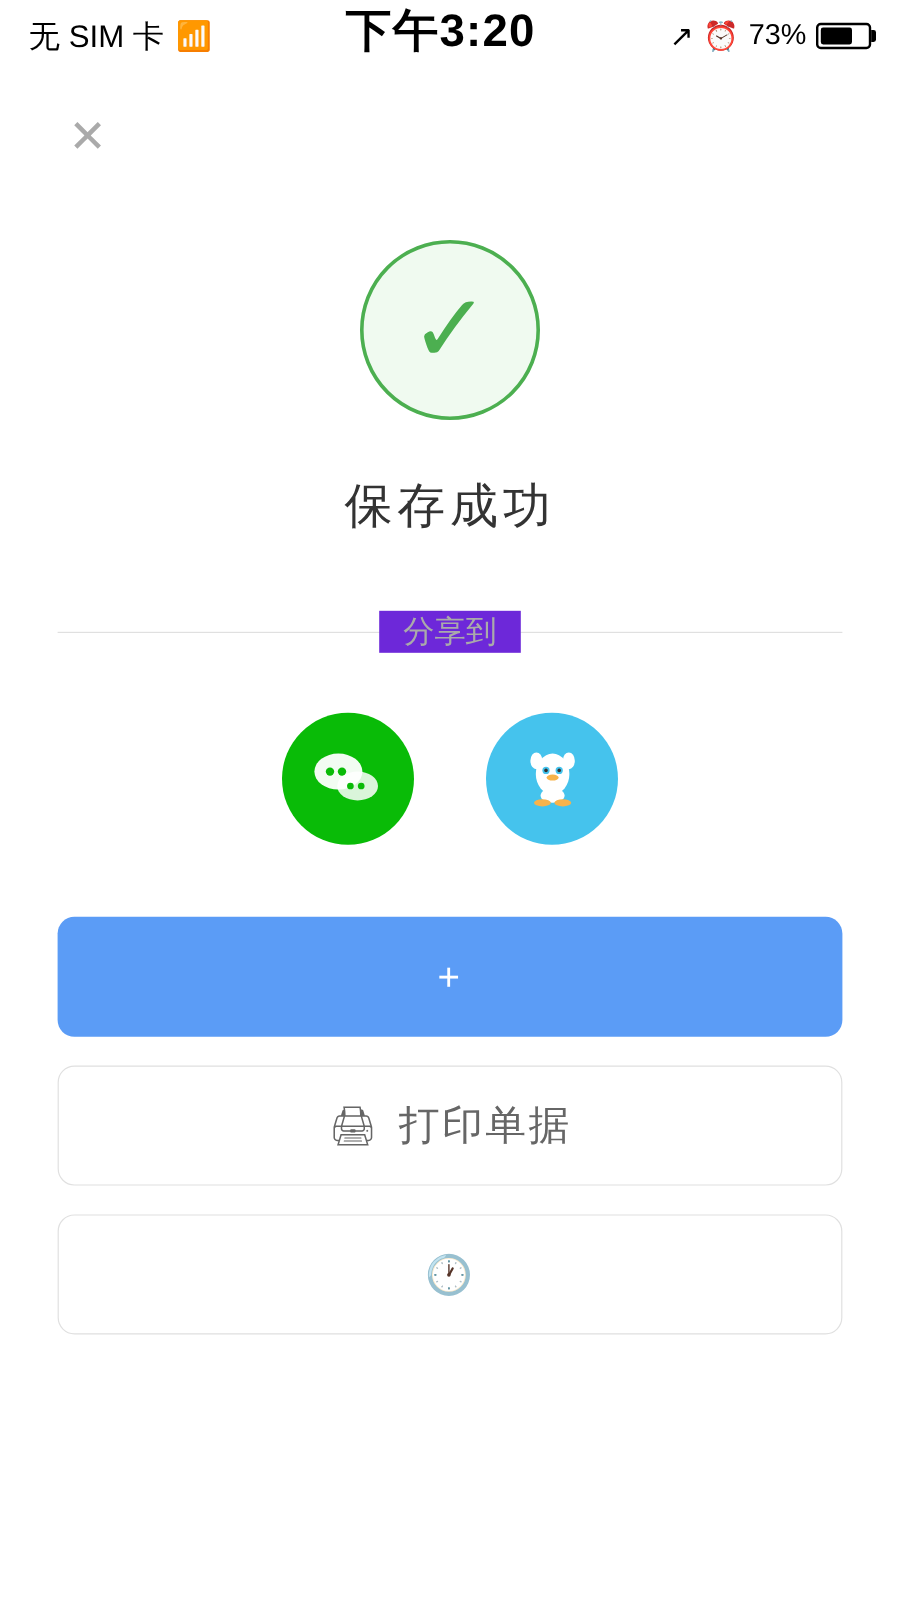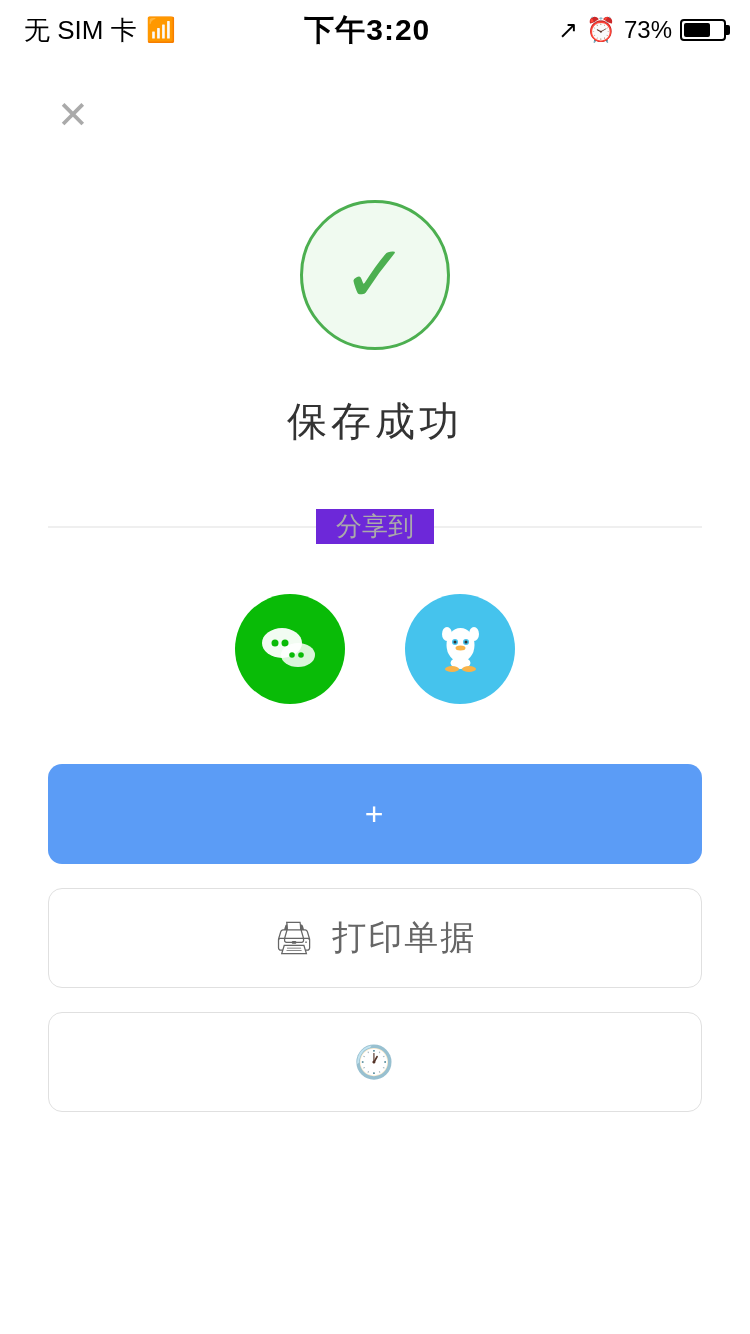--- a/index.html
+++ b/index.html
@@ -15,41 +15,40 @@
       background: #ffffff;
       font-family: -apple-system, 'PingFang SC', 'Helvetica Neue', Arial, sans-serif;
       overflow: hidden;
     }
 
     
     .status-bar {
       width: 100%;
       height: 60px;
       display: flex;
-      align-items: center;
       justify-content: space-between;
       padding: 0 24px;
       background: #ffffff;
     }
 
     .status-left {
       display: flex;
       align-items: center;
       gap: 10px;
       font-size: 26px;
       color: #000;
       font-weight: 500;
     }
 
     .status-left .wifi-icon {
       font-size: 24px;
     }
 
     .status-center {
-      font-size: 30px;
+      font-size: 38px;
       font-weight: 600;
       color: #000;
       letter-spacing: 1px;
     }
 
     .status-right {
       display: flex;
       align-items: center;
       gap: 8px;
       font-size: 24px;

